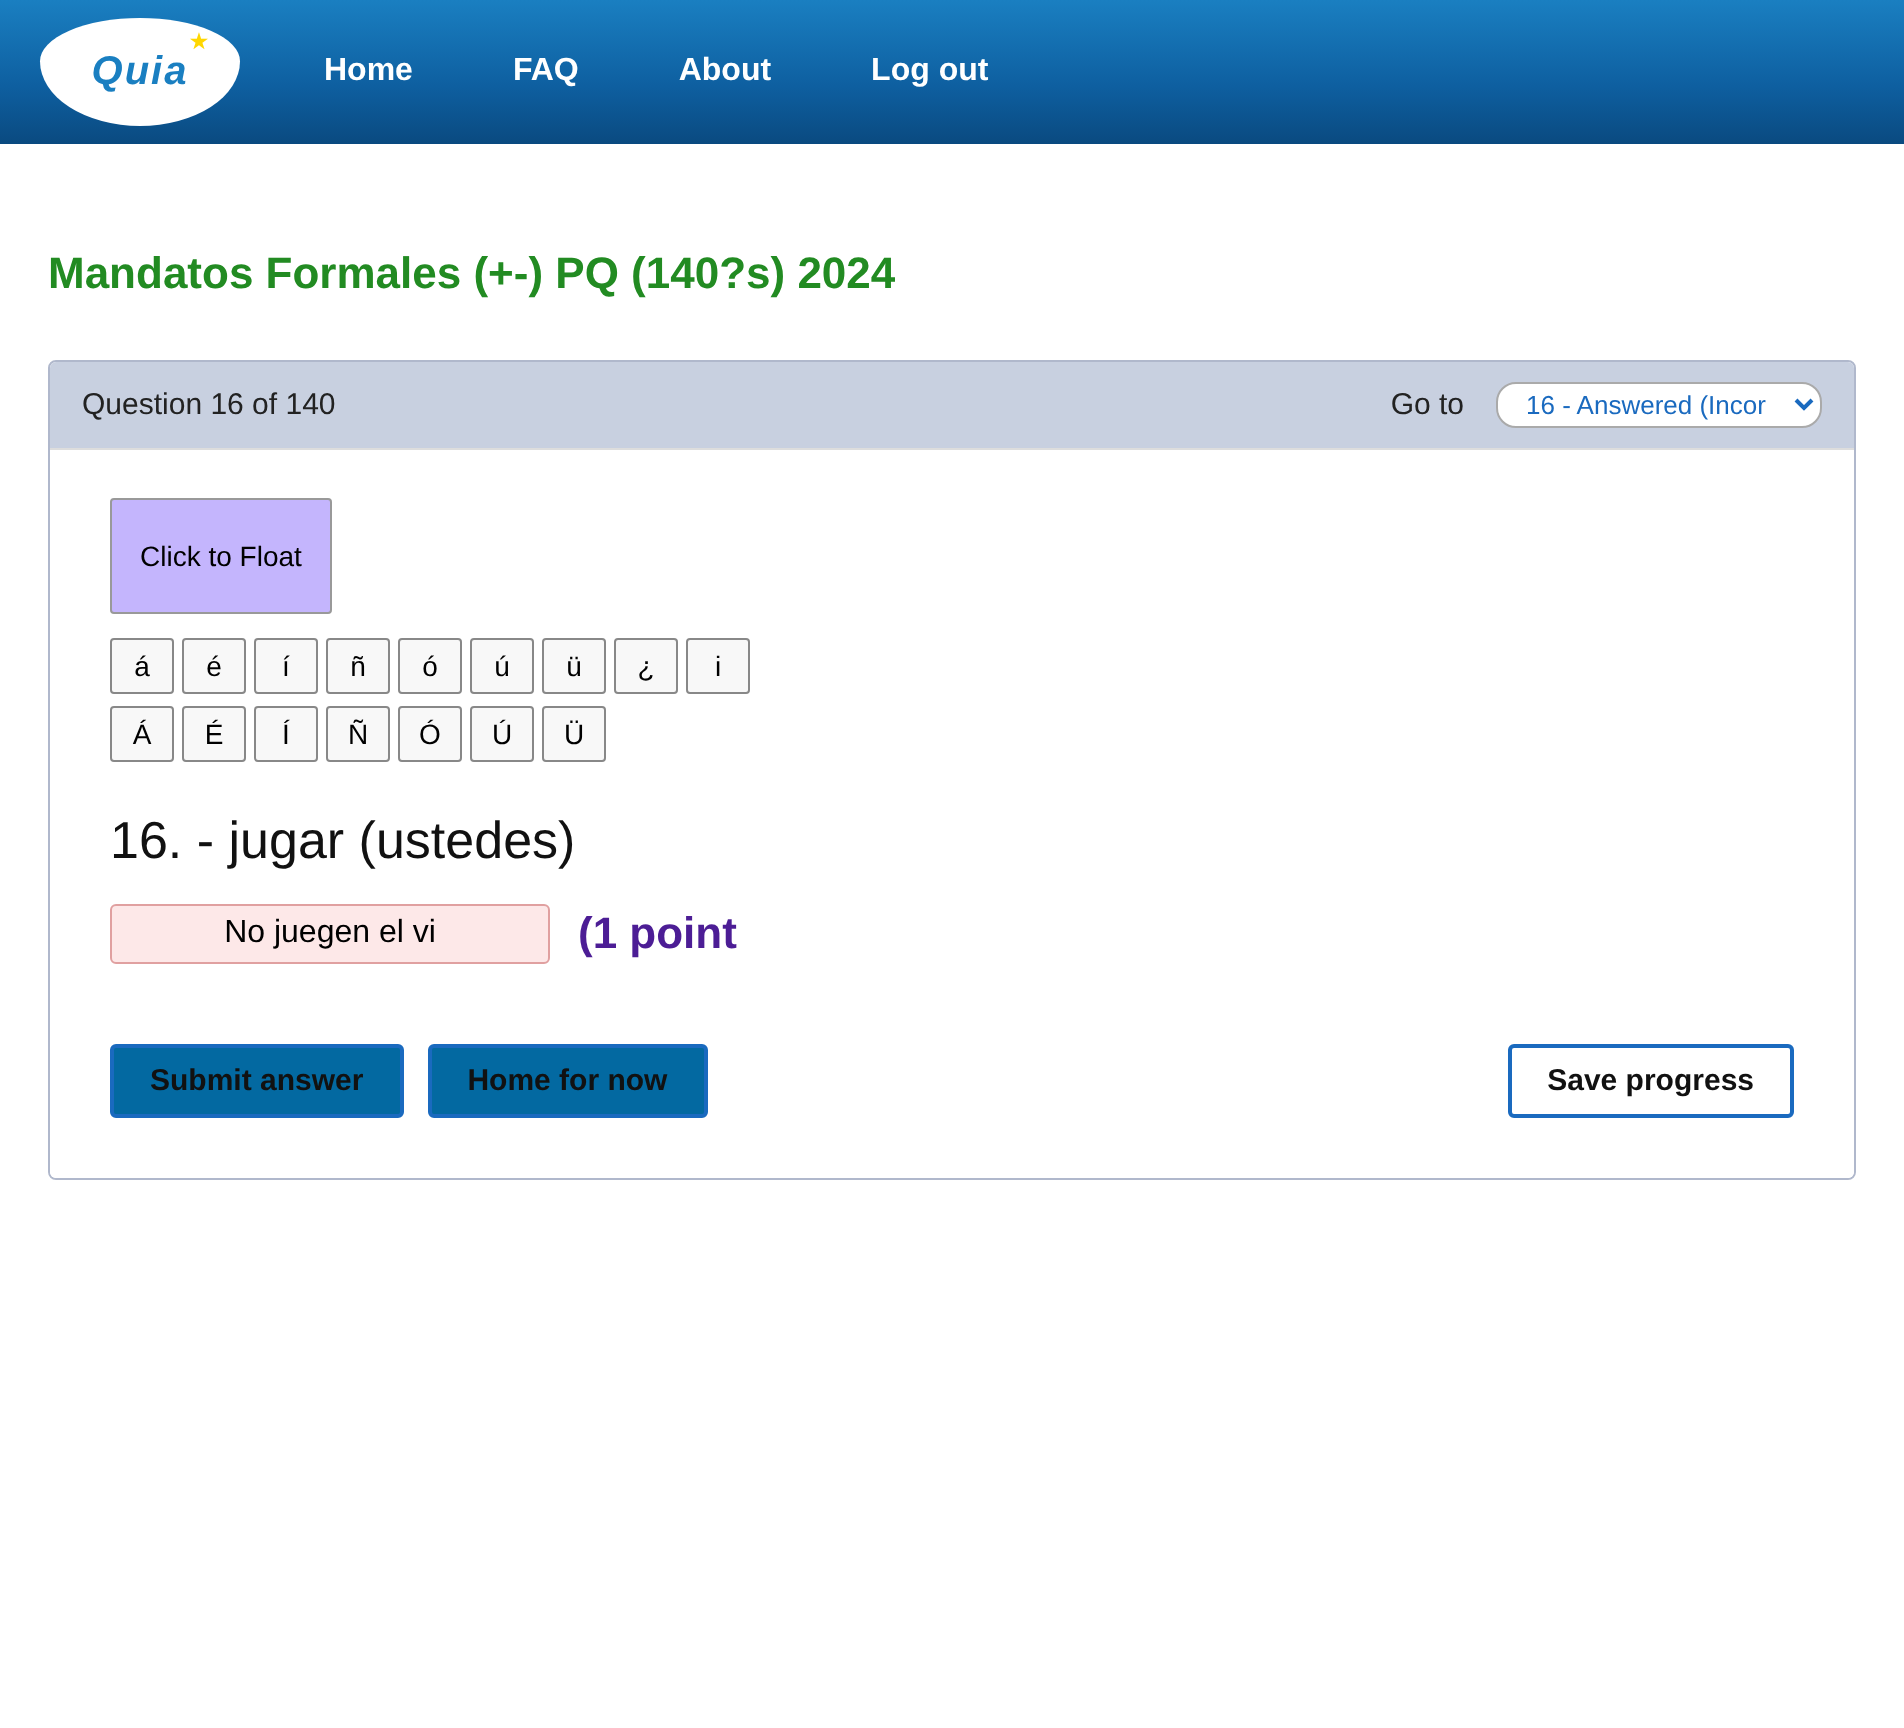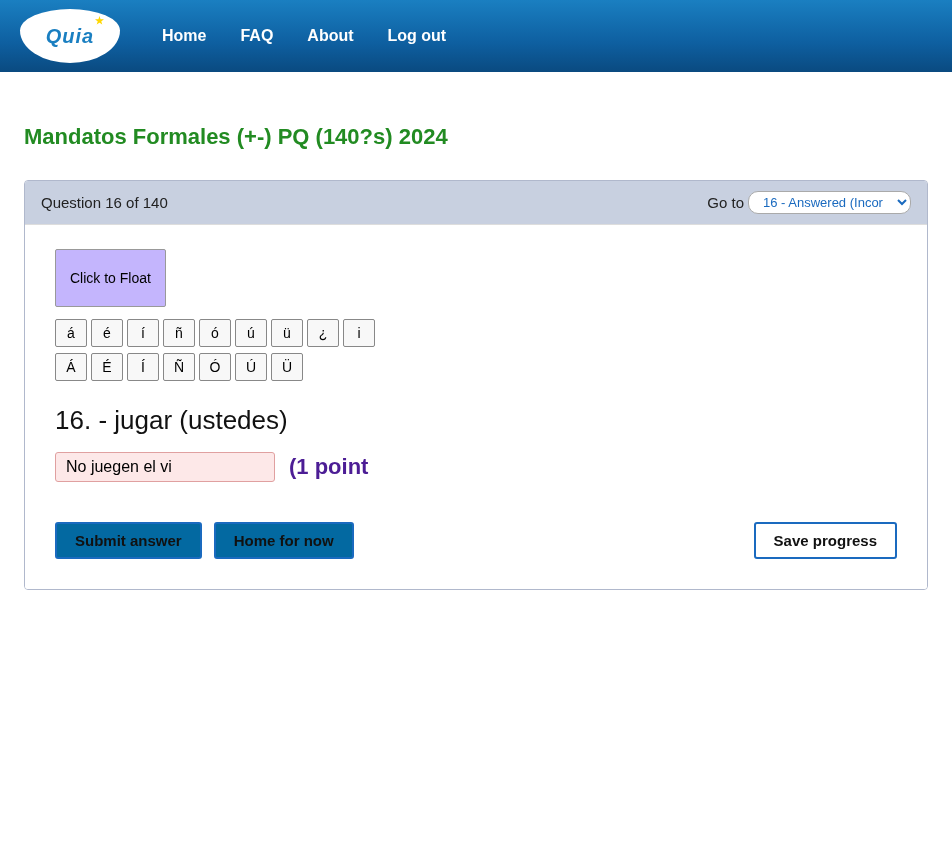--- a/index.html
+++ b/index.html
@@ -45,21 +45,21 @@
     }
     .logo-star {
       color: gold;
       font-size: 10px;
       position: absolute;
       top: 6px;
       right: 16px;
     }
     nav {
       display: flex;
-      gap: 10px;
+      gap: 26px;
       align-items: center;
     }
     nav a {
       color: white;
       text-decoration: none;
       font-size: 16px;
       font-weight: bold;
       padding: 4px 12px;
     }
 
@@ -92,21 +92,21 @@
       align-items: center;
       justify-content: space-between;
     }
     .question-counter {
       font-size: 15px;
       color: #222;
     }
     .goto-area {
       display: flex;
       align-items: center;
-      gap: 4px;
+      gap: 16px;
       font-size: 15px;
       color: #222;
     }
     .goto-select {
       border: 1px solid #aaa;
       border-radius: 10px;
       padding: 2px 10px;
       background: white;
       color: #1a6abf;
       font-size: 13px;
@@ -166,20 +166,21 @@
       gap: 14px;
       flex-wrap: wrap;
     }
     .answer-input {
       border: 1px solid #e0a0a0;
       background: #fde8e8;
       padding: 5px 10px;
       font-size: 16px;
       border-radius: 3px;
       width: 220px;
+      text-align: center;
     }
     .points-text {
       color: #4c1d95;
       font-size: 22px;
       font-weight: bold;
     }
 
     
     .bottom-buttons {
       display: flex;

